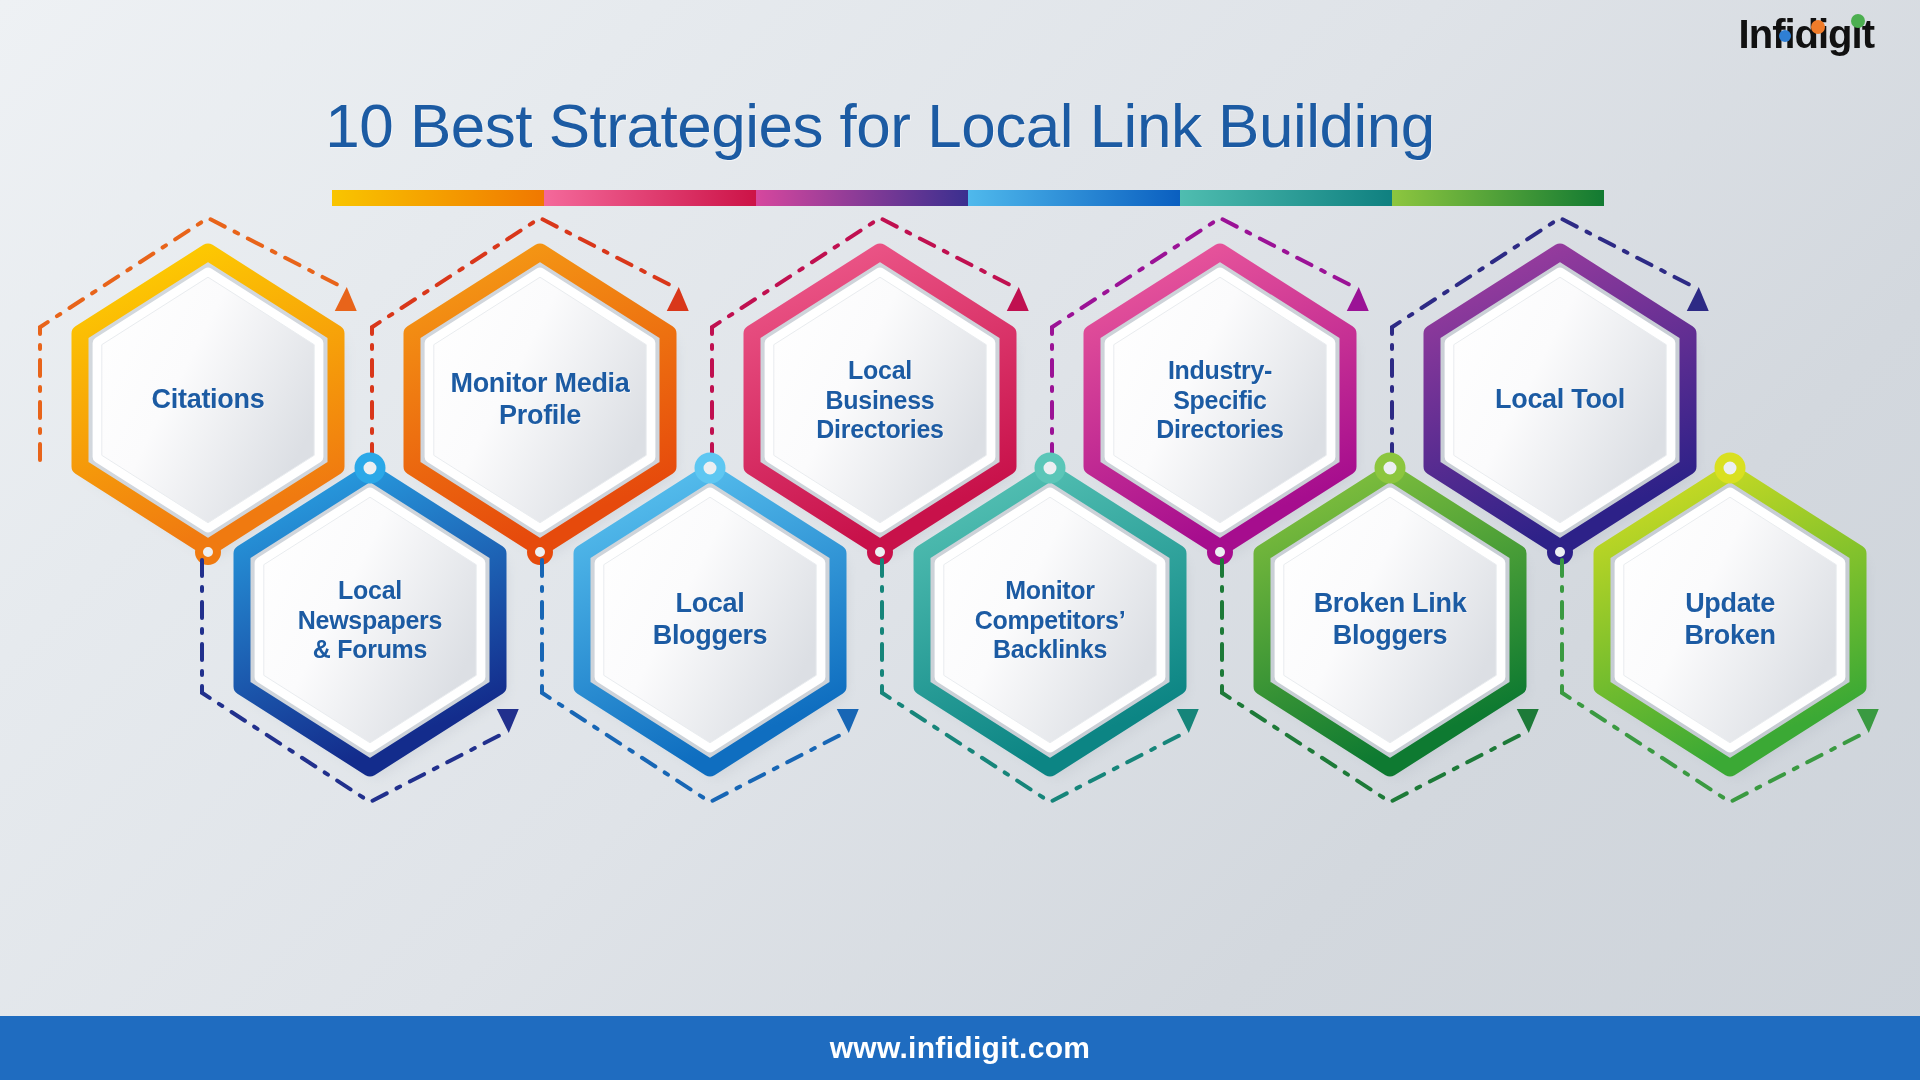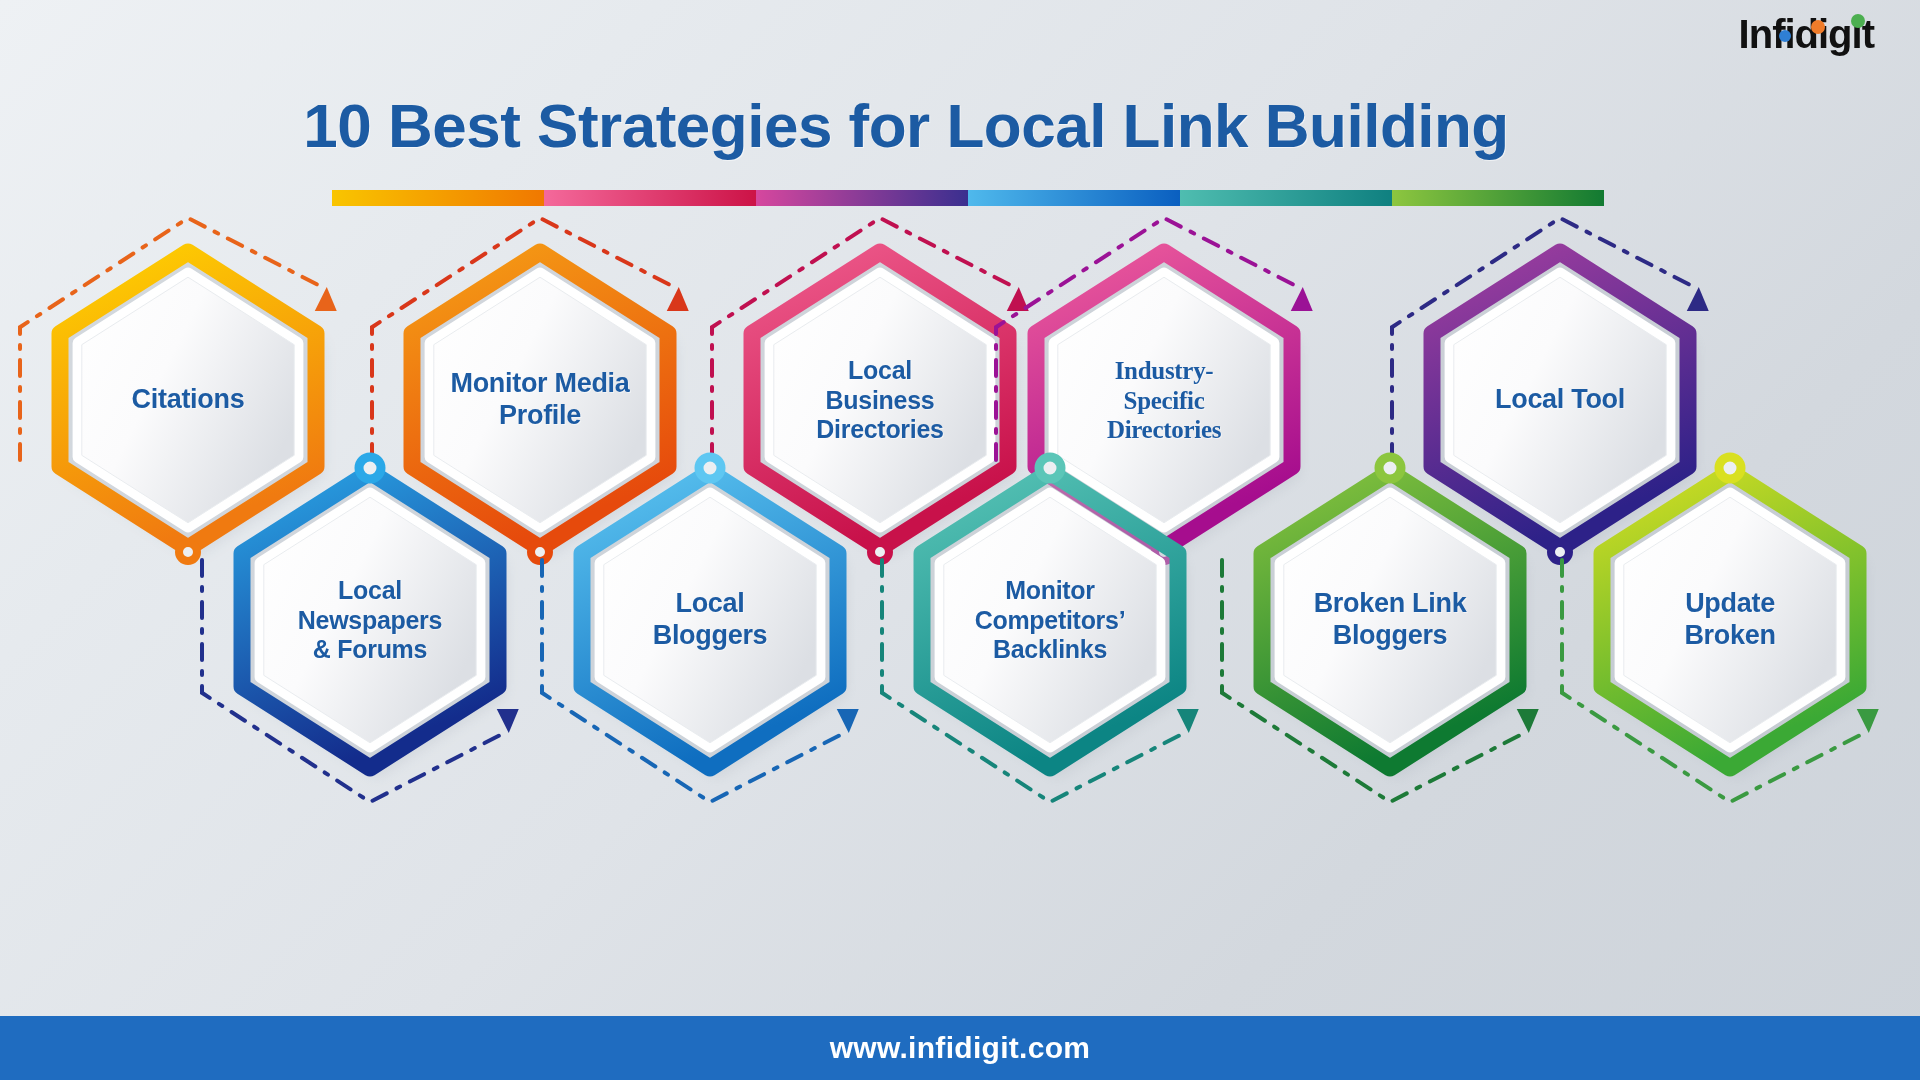--- a/index.html
+++ b/index.html
@@ -8,23 +8,22 @@
     font-family:"Liberation Sans","DejaVu Sans",sans-serif;
     background:linear-gradient(135deg,#eef1f4 0%,#e6eaee 22%,#dfe3e8 48%,#d3d8de 74%,#cdd3da 100%);
     position:relative;
   }
   #stage{position:absolute;inset:0;}
 
   
   .logo{position:absolute;top:14px;right:46px;font-weight:700;font-size:40px;color:#111;letter-spacing:-1px;line-height:1;}
   .title{
     position:absolute;top:90px;left:0;width:1760px;text-align:center;
-    font-size:62px;font-weight:700;color:#1c5ba3;letter-spacing:-.5px;
+    font-size:62px;font-weight:400;color:#1c5ba3;letter-spacing:-.5px;
     text-shadow:1px 1px 0 rgba(255,255,255,.55);
-    padding-left:26px;
   }
   .barwrap{position:absolute;top:190px;left:332px;width:1272px;height:16px;display:flex;}
   .barwrap i{display:block;height:100%;flex:1;}
 
   
   .hexlayer{position:absolute;inset:0;}
   .hexwrap{position:absolute;width:280px;height:300px;}
   .hexsvg{position:absolute;left:0;top:0;overflow:visible;}
   .hexlabel{
     position:absolute;left:50%;top:50%;transform:translate(-50%,-50%);
@@ -54,21 +53,21 @@
   <div class="barwrap" id="divider">
       <i style="background: linear-gradient(90deg, rgb(249, 197, 0), rgb(240, 120, 0));"></i>
       <i style="background: linear-gradient(90deg, rgb(244, 105, 155), rgb(204, 19, 71));"></i>
       <i style="background: linear-gradient(90deg, rgb(214, 71, 158), rgb(58, 47, 143));"></i>
       <i style="background: linear-gradient(90deg, rgb(79, 185, 236), rgb(10, 95, 192));"></i>
       <i style="background: linear-gradient(90deg, rgb(79, 189, 176), rgb(15, 128, 128));"></i>
       <i style="background: linear-gradient(90deg, rgb(141, 198, 63), rgb(18, 122, 50));"></i>
     </div>
 
   <div class="hexlayer" id="hexlayer">
-      <div class="hexwrap" style="left: 48px; top: 250px; text-decoration: underline;">
+      <div class="hexwrap" style="left: 68px; top: 250px; text-decoration: underline;">
         <svg class="hexsvg" width="280" height="300" viewBox="0 0 280 300">
           <defs>
             <linearGradient id="g0" x1="0" y1="0" x2="0.35" y2="1">
               <stop offset="0" stop-color="#ffd400"></stop>
               <stop offset="1" stop-color="#f07a10"></stop>
             </linearGradient>
             <linearGradient id="f0" x1="0" y1="0" x2="1" y2="0.6">
               <stop offset="0" stop-color="#ffffff"></stop>
               <stop offset="0.45" stop-color="#fbfbfc"></stop>
               <stop offset="1" stop-color="#dcdfe4"></stop>
@@ -135,21 +134,21 @@
           <polygon points="140.0,23.5 249.4,93.1 249.4,206.9 140.0,276.5 30.6,206.9 30.6,93.1" fill="none" stroke="#ffffff" stroke-width="12" stroke-linejoin="round"></polygon>
           <polygon points="140.0,27.2 246.2,94.7 246.2,205.3 140.0,272.8 33.8,205.3 33.8,94.7" fill="url(#f2)" stroke="#e9ecef" stroke-width="1" stroke-linejoin="round"></polygon>
           <path d="M -28 210 L -28 77.2 L 140 -32 L 274.4 37.16" fill="none" stroke="#c01050" stroke-width="4" stroke-dasharray="16 11 4 11" stroke-linecap="round"></path>
           <polygon points="266.76,60.89999999999999 288.76,60.89999999999999 278.76,36.89999999999999" fill="#c01050"></polygon>
           <circle cx="140" cy="302" r="9" fill="#eceff2" stroke="#c8114a" stroke-width="8"></circle>
         </svg>
         <div class="hexlabel sm">Local
 Business
 Directories</div>
       </div>
-      <div class="hexwrap" style="left: 1024px; top: 250px; font-family: Liberation Serif, serif;">
+      <div class="hexwrap" style="left: 1080px; top: 250px;">
         <svg class="hexsvg" width="280" height="300" viewBox="0 0 280 300">
           <defs>
             <linearGradient id="g3" x1="0" y1="0" x2="0.35" y2="1">
               <stop offset="0" stop-color="#ef5d9c"></stop>
               <stop offset="1" stop-color="#a60d8e"></stop>
             </linearGradient>
             <linearGradient id="f3" x1="0" y1="0" x2="1" y2="0.6">
               <stop offset="0" stop-color="#ffffff"></stop>
               <stop offset="0.45" stop-color="#fbfbfc"></stop>
               <stop offset="1" stop-color="#dcdfe4"></stop>

